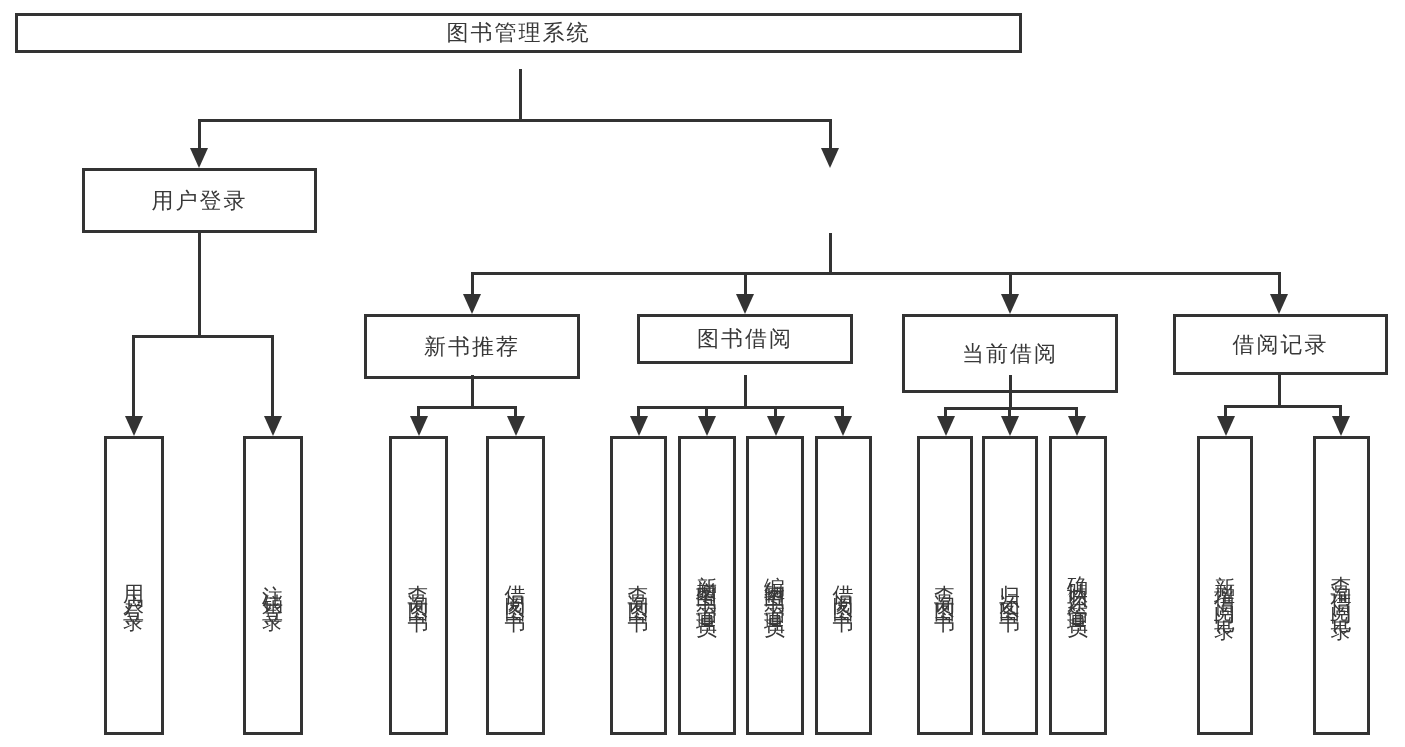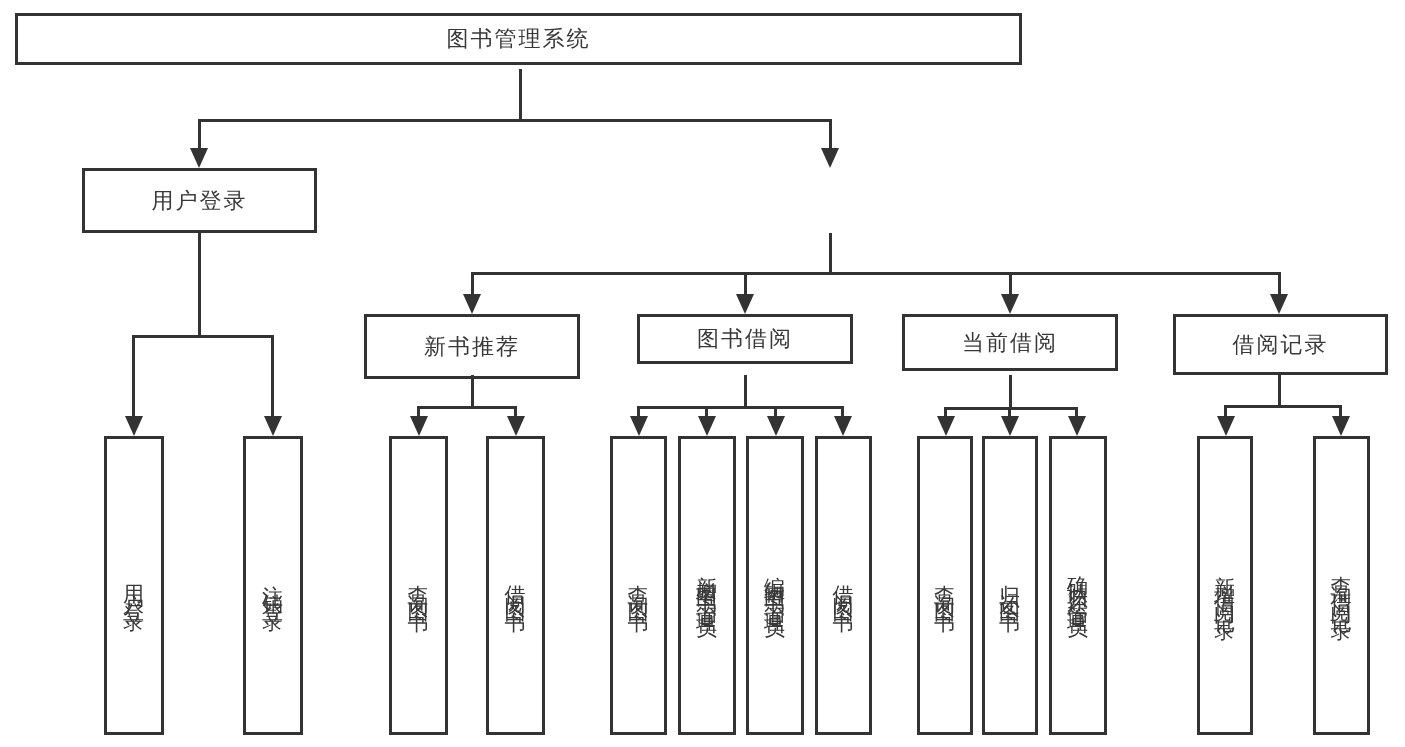--- a/index.html
+++ b/index.html
@@ -54,21 +54,21 @@
     color:#a8a8a8;
     letter-spacing:1px;
     white-space:nowrap;
   }
 </style>
 </head>
 <body>
 
 <div id="stage">
 
-  <div class="box" style="left:15px;top:13px;width:1007px;height:52px;">
+  <div class="box" style="left:15px;top:13px;width:1007px;height:40px;">
     <span>图书管理系统</span>
   </div>
 
   <div class="vline" style="left:519px;top:69px;height:51px;"></div>
   <div class="hline" style="left:198px;top:119px;width:634px;"></div>
   <div class="vline" style="left:198px;top:119px;height:29px;"></div>
   <div class="arrow" style="left:190px;top:148px;"></div>
   <div class="vline" style="left:829px;top:119px;height:29px;"></div>
   <div class="arrow" style="left:821px;top:148px;"></div>
 
@@ -93,21 +93,21 @@
   <div class="arrow" style="left:1001px;top:294px;"></div>
   <div class="vline" style="left:1278px;top:272px;height:22px;"></div>
   <div class="arrow" style="left:1270px;top:294px;"></div>
 
   <div class="box" style="left:364px;top:314px;width:216px;height:65px;">
     <span>新书推荐</span>
   </div>
   <div class="box" style="left:637px;top:314px;width:216px;height:50px;">
     <span>图书借阅</span>
   </div>
-  <div class="box" style="left:902px;top:314px;width:216px;height:57px;">
+  <div class="box" style="left:902px;top:314px;width:216px;height:79px;">
     <span>当前借阅</span>
   </div>
   <div class="box" style="left:1173px;top:314px;width:215px;height:61px;">
     <span>借阅记录</span>
   </div>
 
   <div class="vline" style="left:471px;top:375px;height:34px;"></div>
   <div class="hline" style="left:417px;top:406px;width:100px;"></div>
   <div class="vline" style="left:417px;top:406px;height:10px;"></div>
   <div class="arrow" style="left:410px;top:416px;"></div>

